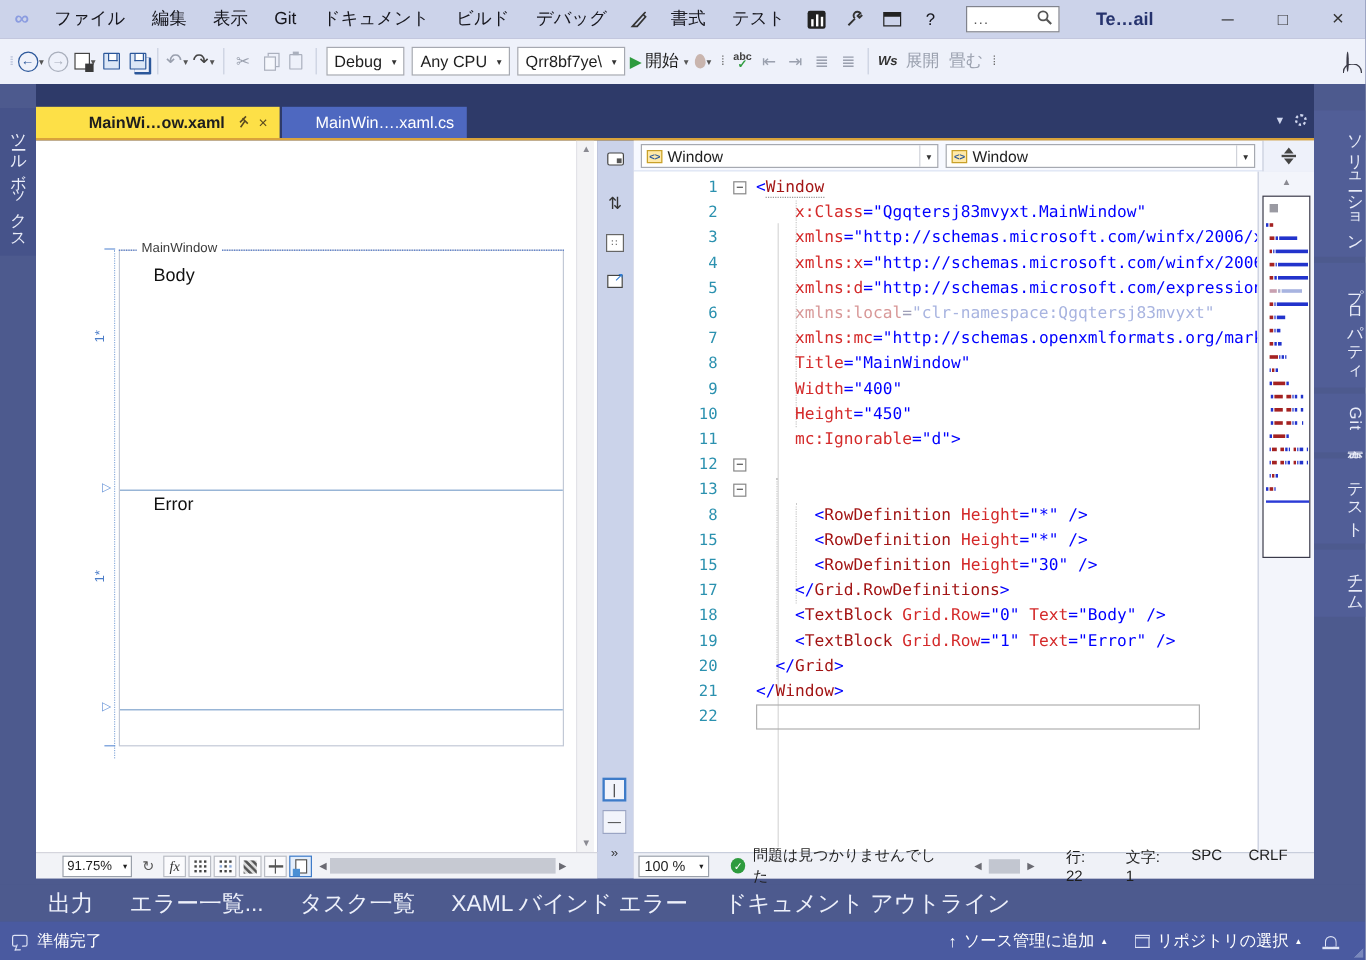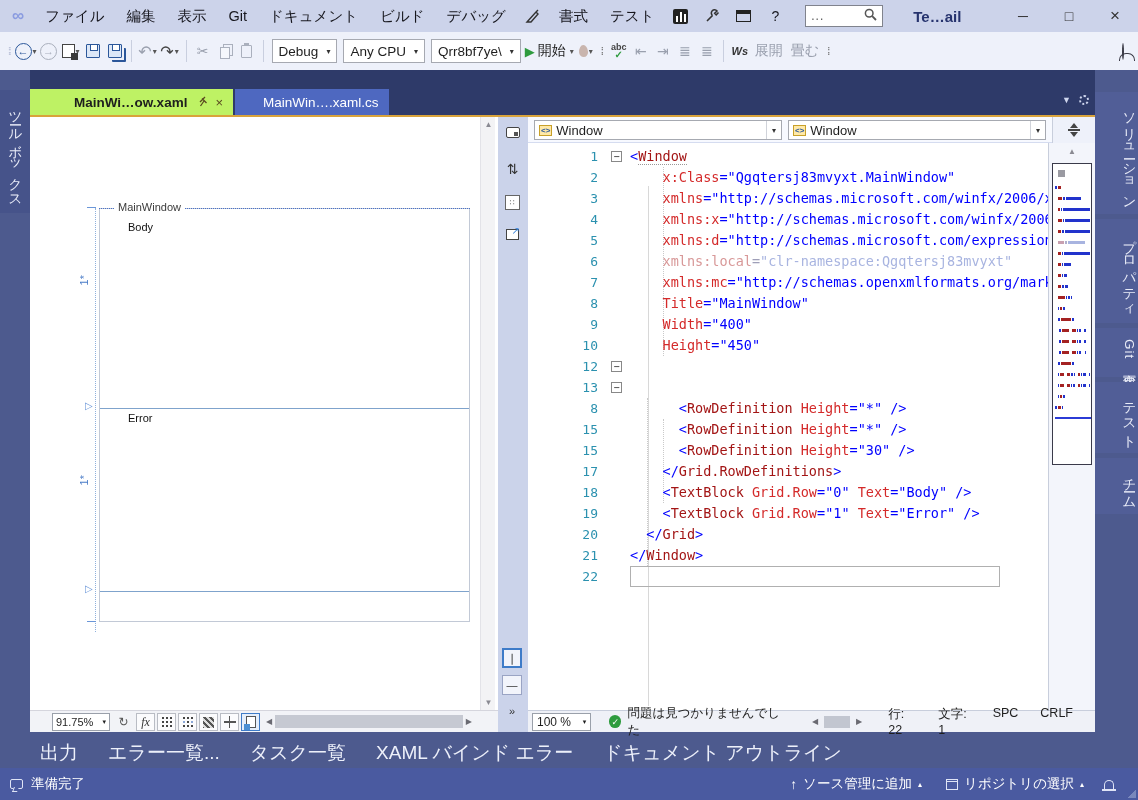--- a/index.html
+++ b/index.html
@@ -56,40 +56,40 @@
   .abc-ic .chk { color:#2e9b3e; font-size:10px; display:block; }
   .ws-ic { font-size:11px; font-weight:bold; color:#333; font-style:italic; }
   .tb-label-gray { color:#9aa0ae; font-size:14px; margin:0 4px; }
   .overflow-dots { color:#666; font-size:11px; margin:0 4px; }
 
   
   .dark-band { position:absolute; left:0; top:70px; width:1138px; height:47px; background:#2e3a69; }
   .amber-line { position:absolute; left:30px; top:115px; width:1065px; height:2px; background:#d9a33b; z-index:3; }
   .doc-tabs { position:absolute; left:30px; top:89px; height:26px; display:flex; z-index:4; }
   .doc-tab { display:flex; align-items:center; padding:0 10px; font-size:13.5px; }
-  .doc-tab.active { background:#bef264; color:#1e1e1e; font-weight:bold;padding-left:44px; }
+  .doc-tab.active { background:#fde047; color:#1e1e1e; font-weight:bold;padding-left:44px; }
   .doc-tab.inactive { background:#4e68c0; color:#fff; margin-left:2px;padding-left:28px; }
   .tab-pin { margin:0 6px 0 12px; }
   .tab-close { color:#5a4a20; font-size:13px; font-weight:normal; }
   .well-controls { position:absolute; left:1062px; top:95px; display:flex; gap:8px; align-items:center; z-index:4; color:#cfd6ee; font-size:9px; }
 
   
   .left-strip { position:absolute; left:0; top:70px; width:30px; height:667px; background:#4d5a8e; }
   .v-tab { writing-mode:vertical-rl; text-orientation:mixed; color:#e9ecf8; font-size:13.5px; letter-spacing:1px; }
   .toolbox-tab { position:absolute; left:0; top:20px; width:30px; padding:12px 0; background:#46538a; display:flex; justify-content:center; }
   .right-strip { position:absolute; left:1095px; top:70px; width:43px; height:667px; background:#4d5a8e; }
   .right-tabs { display:flex; flex-direction:column; gap:5px; margin-top:22px; }
   .right-tabs .v-tab { background:#515e97; width:43px; padding:11px 0; display:flex; justify-content:center; }
 
   
   .designer { position:absolute; left:30px; top:117px; width:468px; height:615px; background:#fff; overflow:hidden; }
   .design-window { position:absolute; left:69px; top:91px; width:371px; height:414px; border:1px solid #c2c9d6; background:#fff; }
   .design-window-top { position:absolute; left:-1px; right:-1px; top:-1px; border-top:1px dotted #4a72c8; }
   .dw-title { position:absolute; left:14px; top:-8px; background:#fff; padding:0 4px; font-size:11px; color:#3b3b3b; }
-  .dw-text { position:absolute; left:28px; font-size:11px; color:#111; }
+  .dw-text { position:absolute; left:28px; font-size:15px; color:#111; }
   .row-line { position:absolute; left:0; width:100%; height:1px; background:#7fa3cc; }
   .ruler-line { position:absolute; left:65px; top:91px; height:424px; border-left:1px dotted #8fb0dc; }
   .ruler-label { position:absolute; left:48px; writing-mode:vertical-rl; transform:rotate(180deg); color:#4a7cc8; font-size:11px; }
   .row-marker { position:absolute; left:55px; color:#6a96d8; font-size:10px; }
   .ruler-tick { position:absolute; left:57px; width:9px; border-top:1px solid #6a96d8; }
   .designer-vsb { position:absolute; right:3px; top:0; width:15px; height:593px; background:#f3f3f5; border-left:1px solid #e3e3e8; }
   .sb-arrow { position:absolute; left:0; width:15px; text-align:center; font-size:8px; color:#8a8a92; }
   .designer-toolbar { position:absolute; left:0; bottom:0; width:468px; height:22px; background:#f2f3f7; border-top:1px solid #d5d5dd; }
   .dt-combo { position:absolute; left:22px; top:2px; width:58px; height:18px; background:#fff; border:1px solid #9aa0aa; font-size:11px; display:flex; align-items:center; justify-content:space-between; padding:0 3px; }
   .dt-btn { position:absolute; top:2px; width:19px; height:18px; border:1px solid #b9bcc4; background:#fbfbfd; display:flex; align-items:center; justify-content:center; font-size:10px; color:#333; }
@@ -449,20 +449,21 @@
           <div class="code-line"><span class="line-num">1</span><span class="fold-col"><span class="fold-box">−</span></span><span class="code-text"><span class="t-d">&lt;</span><span class="t-e u-dots">Window</span></span></div>
           <div class="code-line"><span class="line-num">2</span><span class="fold-col"></span><span class="code-text"><span class="">    </span><span class="t-a">x:Class</span><span class="t-d">=</span><span class="t-v">"Qgqtersj83mvyxt.MainWindow"</span></span></div>
           <div class="code-line"><span class="line-num">3</span><span class="fold-col"></span><span class="code-text"><span class="">    </span><span class="t-a">xmlns</span><span class="t-d">=</span><span class="t-v">"http://schemas.microsoft.com/winfx/2006/xaml/presentation"</span></span></div>
           <div class="code-line"><span class="line-num">4</span><span class="fold-col"></span><span class="code-text"><span class="">    </span><span class="t-a">xmlns:x</span><span class="t-d">=</span><span class="t-v">"http://schemas.microsoft.com/winfx/2006/xaml"</span></span></div>
           <div class="code-line"><span class="line-num">5</span><span class="fold-col"></span><span class="code-text"><span class="">    </span><span class="t-a">xmlns:d</span><span class="t-d">=</span><span class="t-v">"http://schemas.microsoft.com/expression/blend/2008"</span></span></div>
           <div class="code-line"><span class="line-num">6</span><span class="fold-col"></span><span class="code-text"><span class="">    </span><span class="t-ga">xmlns:local</span><span class="t-gd">=</span><span class="t-gv">"clr-namespace:Qgqtersj83mvyxt"</span></span></div>
           <div class="code-line"><span class="line-num">7</span><span class="fold-col"></span><span class="code-text"><span class="">    </span><span class="t-a">xmlns:mc</span><span class="t-d">=</span><span class="t-v">"http://schemas.openxmlformats.org/markup-compatibility/2006"</span></span></div>
           <div class="code-line"><span class="line-num">8</span><span class="fold-col"></span><span class="code-text"><span class="">    </span><span class="t-a">Title</span><span class="t-d">=</span><span class="t-v">"MainWindow"</span></span></div>
           <div class="code-line"><span class="line-num">9</span><span class="fold-col"></span><span class="code-text"><span class="">    </span><span class="t-a">Width</span><span class="t-d">=</span><span class="t-v">"400"</span></span></div>
           <div class="code-line"><span class="line-num">10</span><span class="fold-col"></span><span class="code-text"><span class="">    </span><span class="t-a">Height</span><span class="t-d">=</span><span class="t-v">"450"</span></span></div>
+          <div class="code-line"><span class="line-num">11</span><span class="fold-col"></span><span class="code-text"><span class="">    </span><span class="t-a">mc:Ignorable</span><span class="t-d">=</span><span class="t-v">"d"</span><span class="t-d">&gt;</span></span></div>
           <div class="code-line"><span class="line-num">12</span><span class="fold-col"><span class="fold-box">−</span></span></div>
           <div class="code-line"><span class="line-num">13</span><span class="fold-col"><span class="fold-box">−</span></span></div>
           <div class="code-line"><span class="line-num">8</span><span class="fold-col"></span><span class="code-text"><span class="">      </span><span class="t-d">&lt;</span><span class="t-e">RowDefinition</span><span class=""> </span><span class="t-a">Height</span><span class="t-d">=</span><span class="t-v">"*"</span><span class=""> </span><span class="t-d">/&gt;</span></span></div>
           <div class="code-line"><span class="line-num">15</span><span class="fold-col"></span><span class="code-text"><span class="">      </span><span class="t-d">&lt;</span><span class="t-e">RowDefinition</span><span class=""> </span><span class="t-a">Height</span><span class="t-d">=</span><span class="t-v">"*"</span><span class=""> </span><span class="t-d">/&gt;</span></span></div>
           <div class="code-line"><span class="line-num">15</span><span class="fold-col"></span><span class="code-text"><span class="">      </span><span class="t-d">&lt;</span><span class="t-e">RowDefinition</span><span class=""> </span><span class="t-a">Height</span><span class="t-d">=</span><span class="t-v">"30"</span><span class=""> </span><span class="t-d">/&gt;</span></span></div>
           <div class="code-line"><span class="line-num">17</span><span class="fold-col"></span><span class="code-text"><span class="">    </span><span class="t-d">&lt;/</span><span class="t-e">Grid.RowDefinitions</span><span class="t-d">&gt;</span></span></div>
           <div class="code-line"><span class="line-num">18</span><span class="fold-col"></span><span class="code-text"><span class="">    </span><span class="t-d">&lt;</span><span class="t-e">TextBlock</span><span class=""> </span><span class="t-a">Grid.Row</span><span class="t-d">=</span><span class="t-v">"0"</span><span class=""> </span><span class="t-a">Text</span><span class="t-d">=</span><span class="t-v">"Body"</span><span class=""> </span><span class="t-d">/&gt;</span></span></div>
           <div class="code-line"><span class="line-num">19</span><span class="fold-col"></span><span class="code-text"><span class="">    </span><span class="t-d">&lt;</span><span class="t-e">TextBlock</span><span class=""> </span><span class="t-a">Grid.Row</span><span class="t-d">=</span><span class="t-v">"1"</span><span class=""> </span><span class="t-a">Text</span><span class="t-d">=</span><span class="t-v">"Error"</span><span class=""> </span><span class="t-d">/&gt;</span></span></div>
           <div class="code-line"><span class="line-num">20</span><span class="fold-col"></span><span class="code-text"><span class="">  </span><span class="t-d">&lt;/</span><span class="t-e">Grid</span><span class="t-d">&gt;</span></span></div>
           <div class="code-line"><span class="line-num">21</span><span class="fold-col"></span><span class="code-text"><span class="t-d">&lt;/</span><span class="t-e">Window</span><span class="t-d">&gt;</span></span></div>

